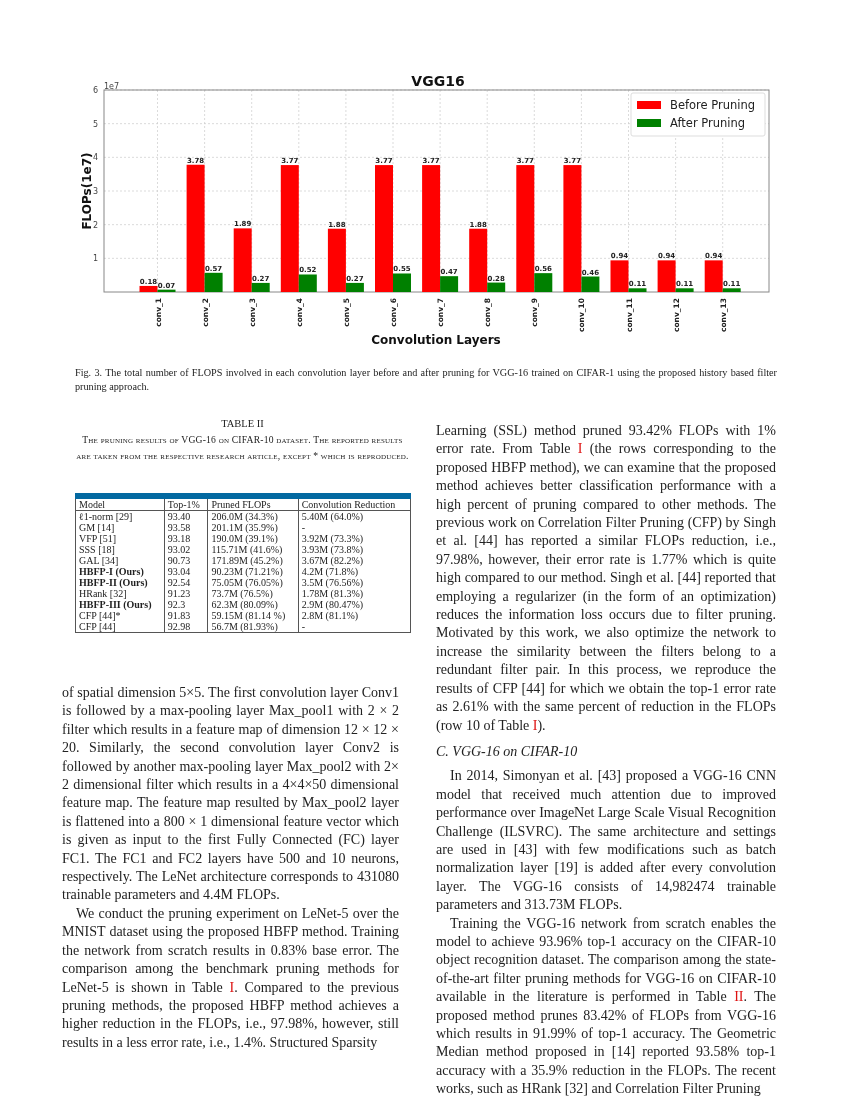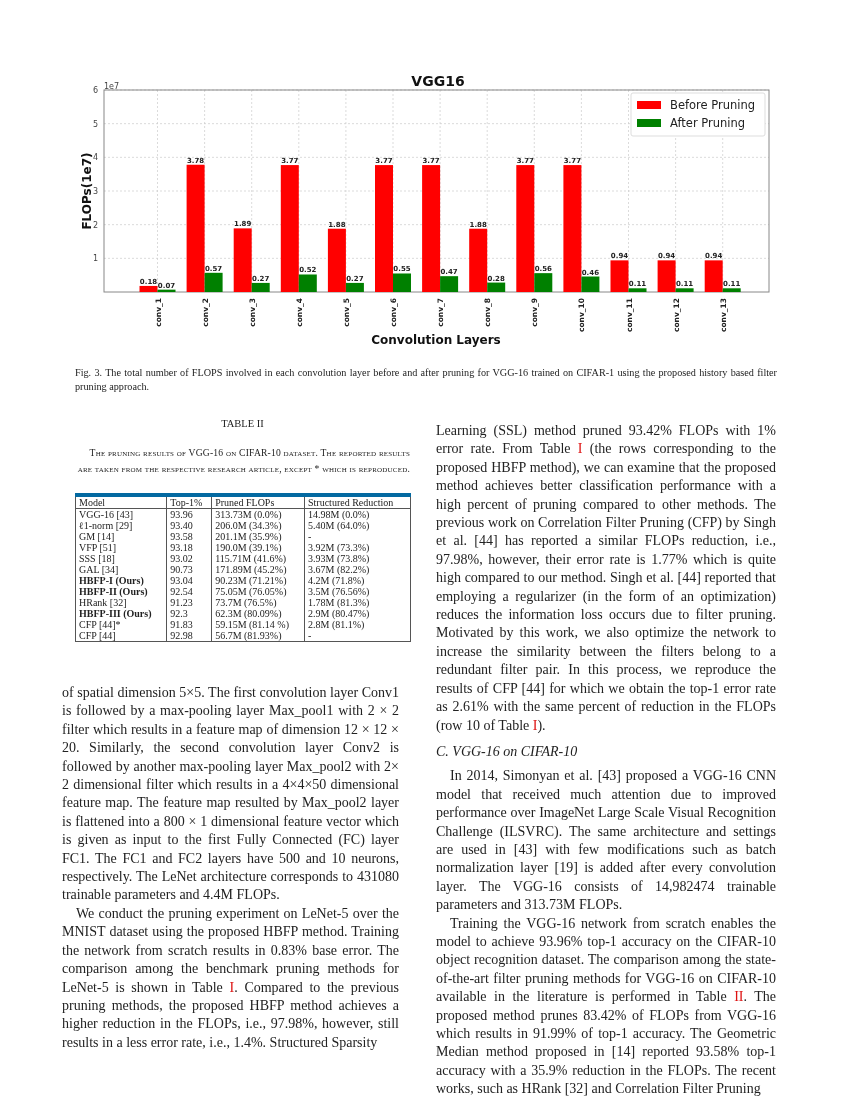--- a/index.html
+++ b/index.html
@@ -11,25 +11,25 @@
   .chart-title { font-family:"DejaVu Sans", sans-serif; font-weight:bold; font-size:14px; fill:#111; }
   .tick { font-family:"DejaVu Sans", sans-serif; font-size:8px; fill:#444; }
   .barlbl { font-family:"DejaVu Sans", sans-serif; font-weight:bold; font-size:7px; fill:#222; }
   .xlbl { font-family:"DejaVu Sans", sans-serif; font-weight:bold; font-size:7.5px; fill:#222; }
   .axtitle { font-family:"DejaVu Sans", sans-serif; font-weight:bold; font-size:12px; fill:#111; }
   .legtxt { font-family:"DejaVu Sans", sans-serif; font-size:11.5px; fill:#222; }
 
   .caption { left:75px; top:366px; width:702px; font-size:10.2px; line-height:14px; text-align:justify; }
 
   .tbl-title { left:75px; top:418px; width:335px; text-align:center; font-size:10.5px; }
-  .tbl-sub { left:75px; top:432px; width:335px; text-align:right; font-size:9.6px; line-height:15.5px; font-variant:small-caps; letter-spacing:0.2px;margin-top:13px; }
+  .tbl-sub { left:75px; top:432px; width:335px; text-align:center; font-size:9.6px; line-height:15.5px; font-variant:small-caps; letter-spacing:0.2px; }
 
   table.res { position:absolute; left:75px; top:493px; width:336px; border-collapse:collapse; font-size:10px; line-height:11px; }
   table.res th, table.res td { border-left:1px solid #555; border-right:1px solid #555; padding:0 3px; text-align:left; font-weight:normal; white-space:nowrap; }
-  table.res th { border-bottom:1px solid #555; border-top:4px solid #0369a1; }
+  table.res th { border-bottom:1px solid #555; border-top:6px solid #0369a1; }
   table.res tr:last-child td { border-bottom:1px solid #555; }
   table.res td.bold { font-weight:bold; }
 
   .col { font-size:14px; line-height:18.4px; text-align:justify; }
   .col p { margin:0; }
   .indent { text-indent:14px; }
   .lcol { left:62px; top:684px; width:337px; }
   .rcol { left:436px; top:422px; width:340px; }
   .ref { color:#d11; }
   .sec-head { font-style:italic; margin:8px 0 6px 0 !important; }
@@ -154,30 +154,24 @@
 
 <div class="abs tbl-title">TABLE II</div>
 <div class="abs tbl-sub">The pruning results of VGG-16 on CIFAR-10 dataset. The reported results are taken from the respective research article, except * which is reproduced.</div>
 
 <table class="res">
   <thead>
     <tr>
       <th>Model</th>
       <th>Top-1%</th>
       <th>Pruned FLOPs</th>
-      <th>Structured Reduction</th>
+      <th>Convolution Reduction</th>
     </tr>
   </thead>
   <tbody id="tbody">
-      <tr>
-        <td>VGG-16 [43]</td>
-        <td>93.96</td>
-        <td>313.73M (0.0%)</td>
-        <td>14.98M (0.0%)</td>
-      </tr>
       <tr>
         <td>ℓ1-norm [29]</td>
         <td>93.40</td>
         <td>206.0M (34.3%)</td>
         <td>5.40M (64.0%)</td>
       </tr>
       <tr>
         <td>GM [14]</td>
         <td>93.58</td>
         <td>201.1M (35.9%)</td>

